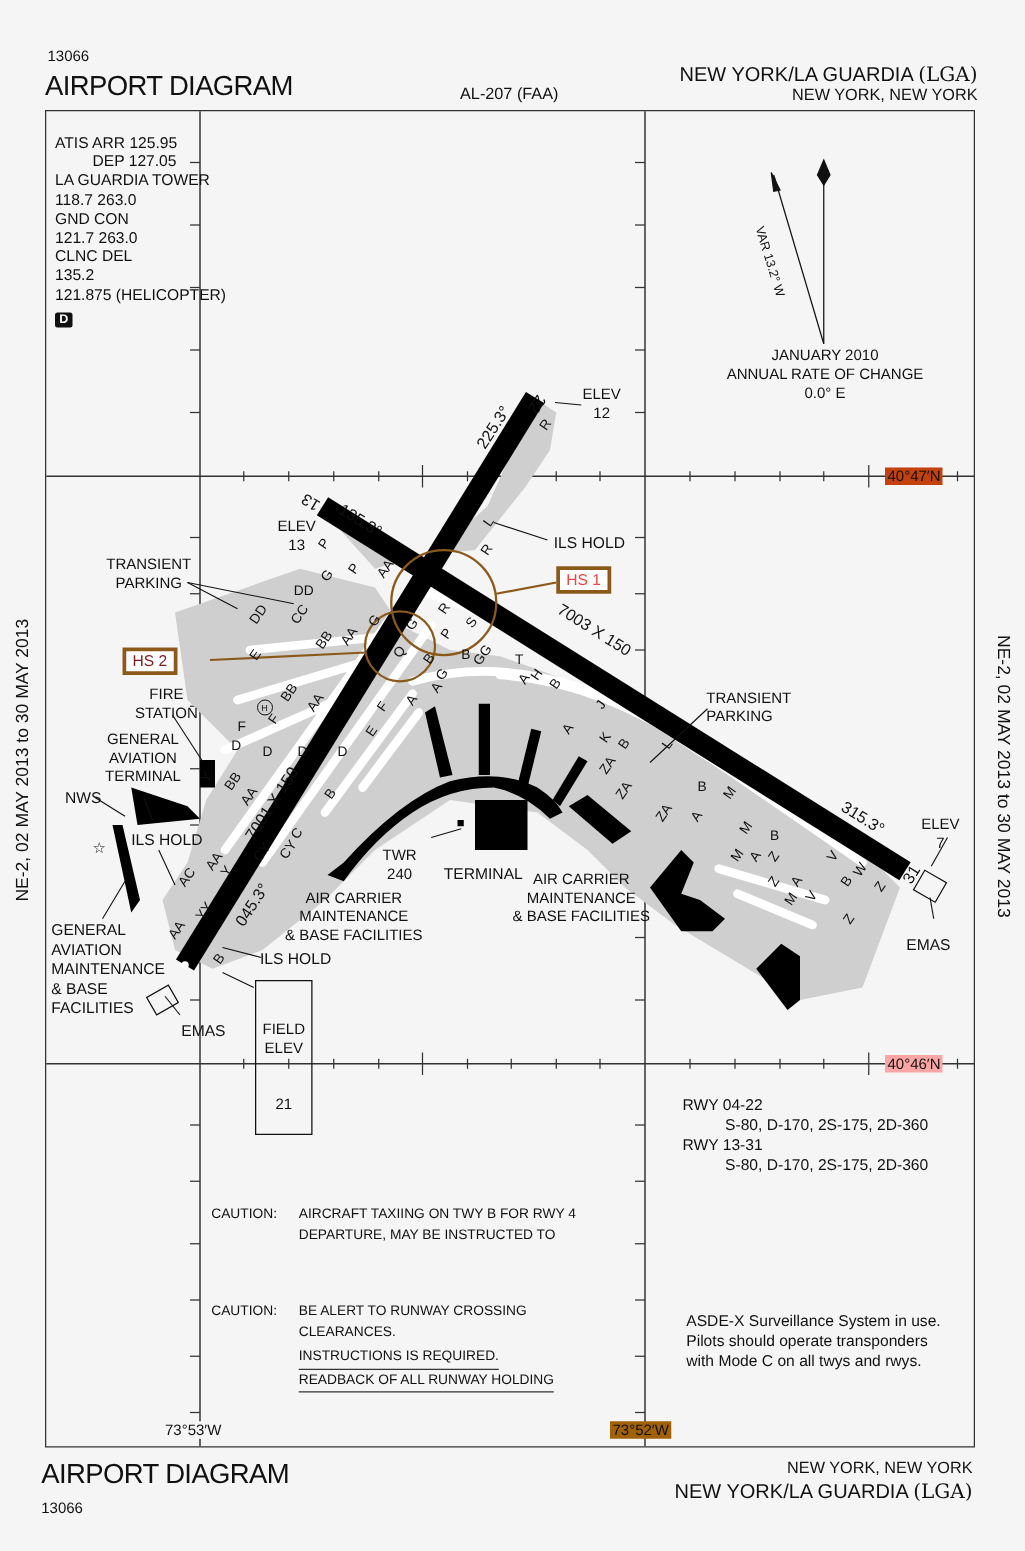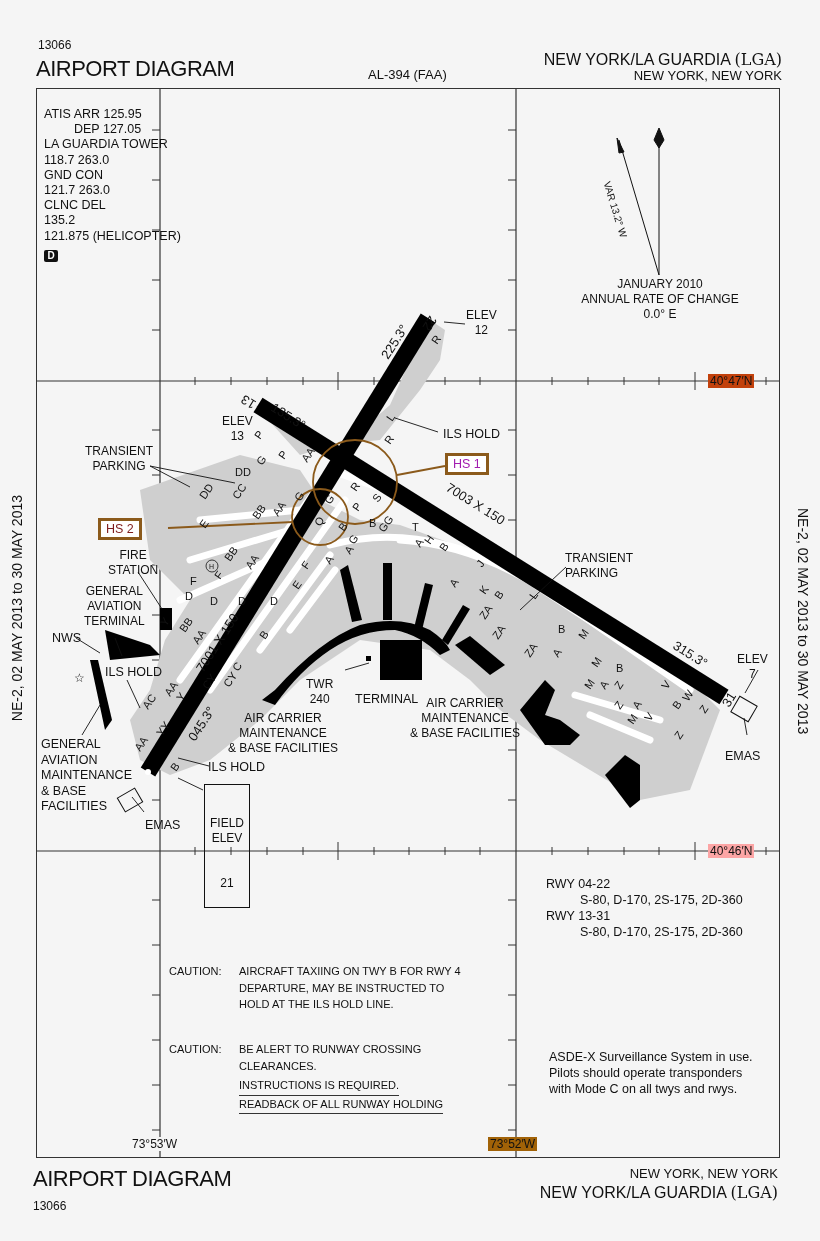--- a/index.html
+++ b/index.html
@@ -26,21 +26,21 @@
   .caution u { text-decoration:none; border-bottom:1px solid #333; display:inline-block; padding-bottom:1px; }
   .lat { font-size:12px; white-space:nowrap; }
   .mag { font-size:12px; text-align:center; line-height:15px; white-space:nowrap; }
   svg text { font-family:"Liberation Sans", "DejaVu Sans", sans-serif; }
 </style>
 </head>
 <body>
 
 <div class="abs chart-num" style="left:38px;top:38px;">13066</div>
 <div class="abs big-title" style="left:36px;top:58px;">AIRPORT DIAGRAM</div>
-<div class="abs al" style="left:368px;top:67px;">AL-394 (FAA)</div>
+<div class="abs al" style="left:368px;top:67px;">AL-207 (FAA)</div>
 <div class="abs airport-name" style="right:38px;top:50px;">
   <span>NEW YORK/LA GUARDIA</span>
   <span class="ident">(LGA)</span>
 </div>
 <div class="abs city" style="right:38px;top:68px;">NEW YORK, NEW YORK</div>
 
 <div class="frame"></div>
 
 <div class="abs vert left" style="left:9px;top:495px;">NE-2, 02 MAY 2013 to 30 MAY 2013</div>
 <div class="abs vert" style="left:795px;top:508px;">NE-2, 02 MAY 2013 to 30 MAY 2013</div>
@@ -377,37 +377,36 @@
   <div>240</div>
 </div>
 <div class="abs note" style="left:355px;top:691px;">TERMINAL</div>
 <div class="abs mag" style="left:228px;top:711px;white-space:pre;">AIR CARRIER
 MAINTENANCE
 &amp; BASE FACILITIES</div>
 <div class="abs mag" style="left:410px;top:696px;white-space:pre;">AIR CARRIER
 MAINTENANCE
 &amp; BASE FACILITIES</div>
 
-<div class="abs" style="left:445px;top:453px;border:3px solid #8B5A1B;color:#a21caf;font-size:12.5px;padding:1px 5px;background:#fff;">HS 1</div>
+<div class="abs" style="left:445px;top:453px;border:3px solid #8B5A1B;color:#ef4444;font-size:12.5px;padding:1px 5px;background:#fff;">HS 1</div>
 <div class="abs" style="left:98px;top:518px;border:3px solid #8B5A1B;color:#7f1d1d;font-size:12.5px;padding:1px 5px;background:#fff;">HS 2</div>
 
 <div class="abs note" style="left:546px;top:876px;">
   <div>RWY 04-22</div>
   <div style="padding-left:34px;">S-80, D-170, 2S-175, 2D-360</div>
   <div>RWY 13-31</div>
   <div style="padding-left:34px;">S-80, D-170, 2S-175, 2D-360</div>
 </div>
 
 <div class="abs caution" style="left:169px;top:963px;">
   <div class="row">
       <span class="lbl">CAUTION:</span>
     <div>
       <div>AIRCRAFT TAXIING ON TWY B FOR RWY 4</div>
       <div>DEPARTURE, MAY BE INSTRUCTED TO</div>
-      <div>HOLD AT THE ILS HOLD LINE.</div>
     </div>
   </div>
 </div>
 <div class="abs caution" style="left:169px;top:1041px;">
   <div class="row">
       <span class="lbl">CAUTION:</span>
     <div>
       <div>BE ALERT TO RUNWAY CROSSING</div>
       <div>CLEARANCES.</div>
       <div style="margin-top:3px;"><u>INSTRUCTIONS IS REQUIRED.</u></div>

